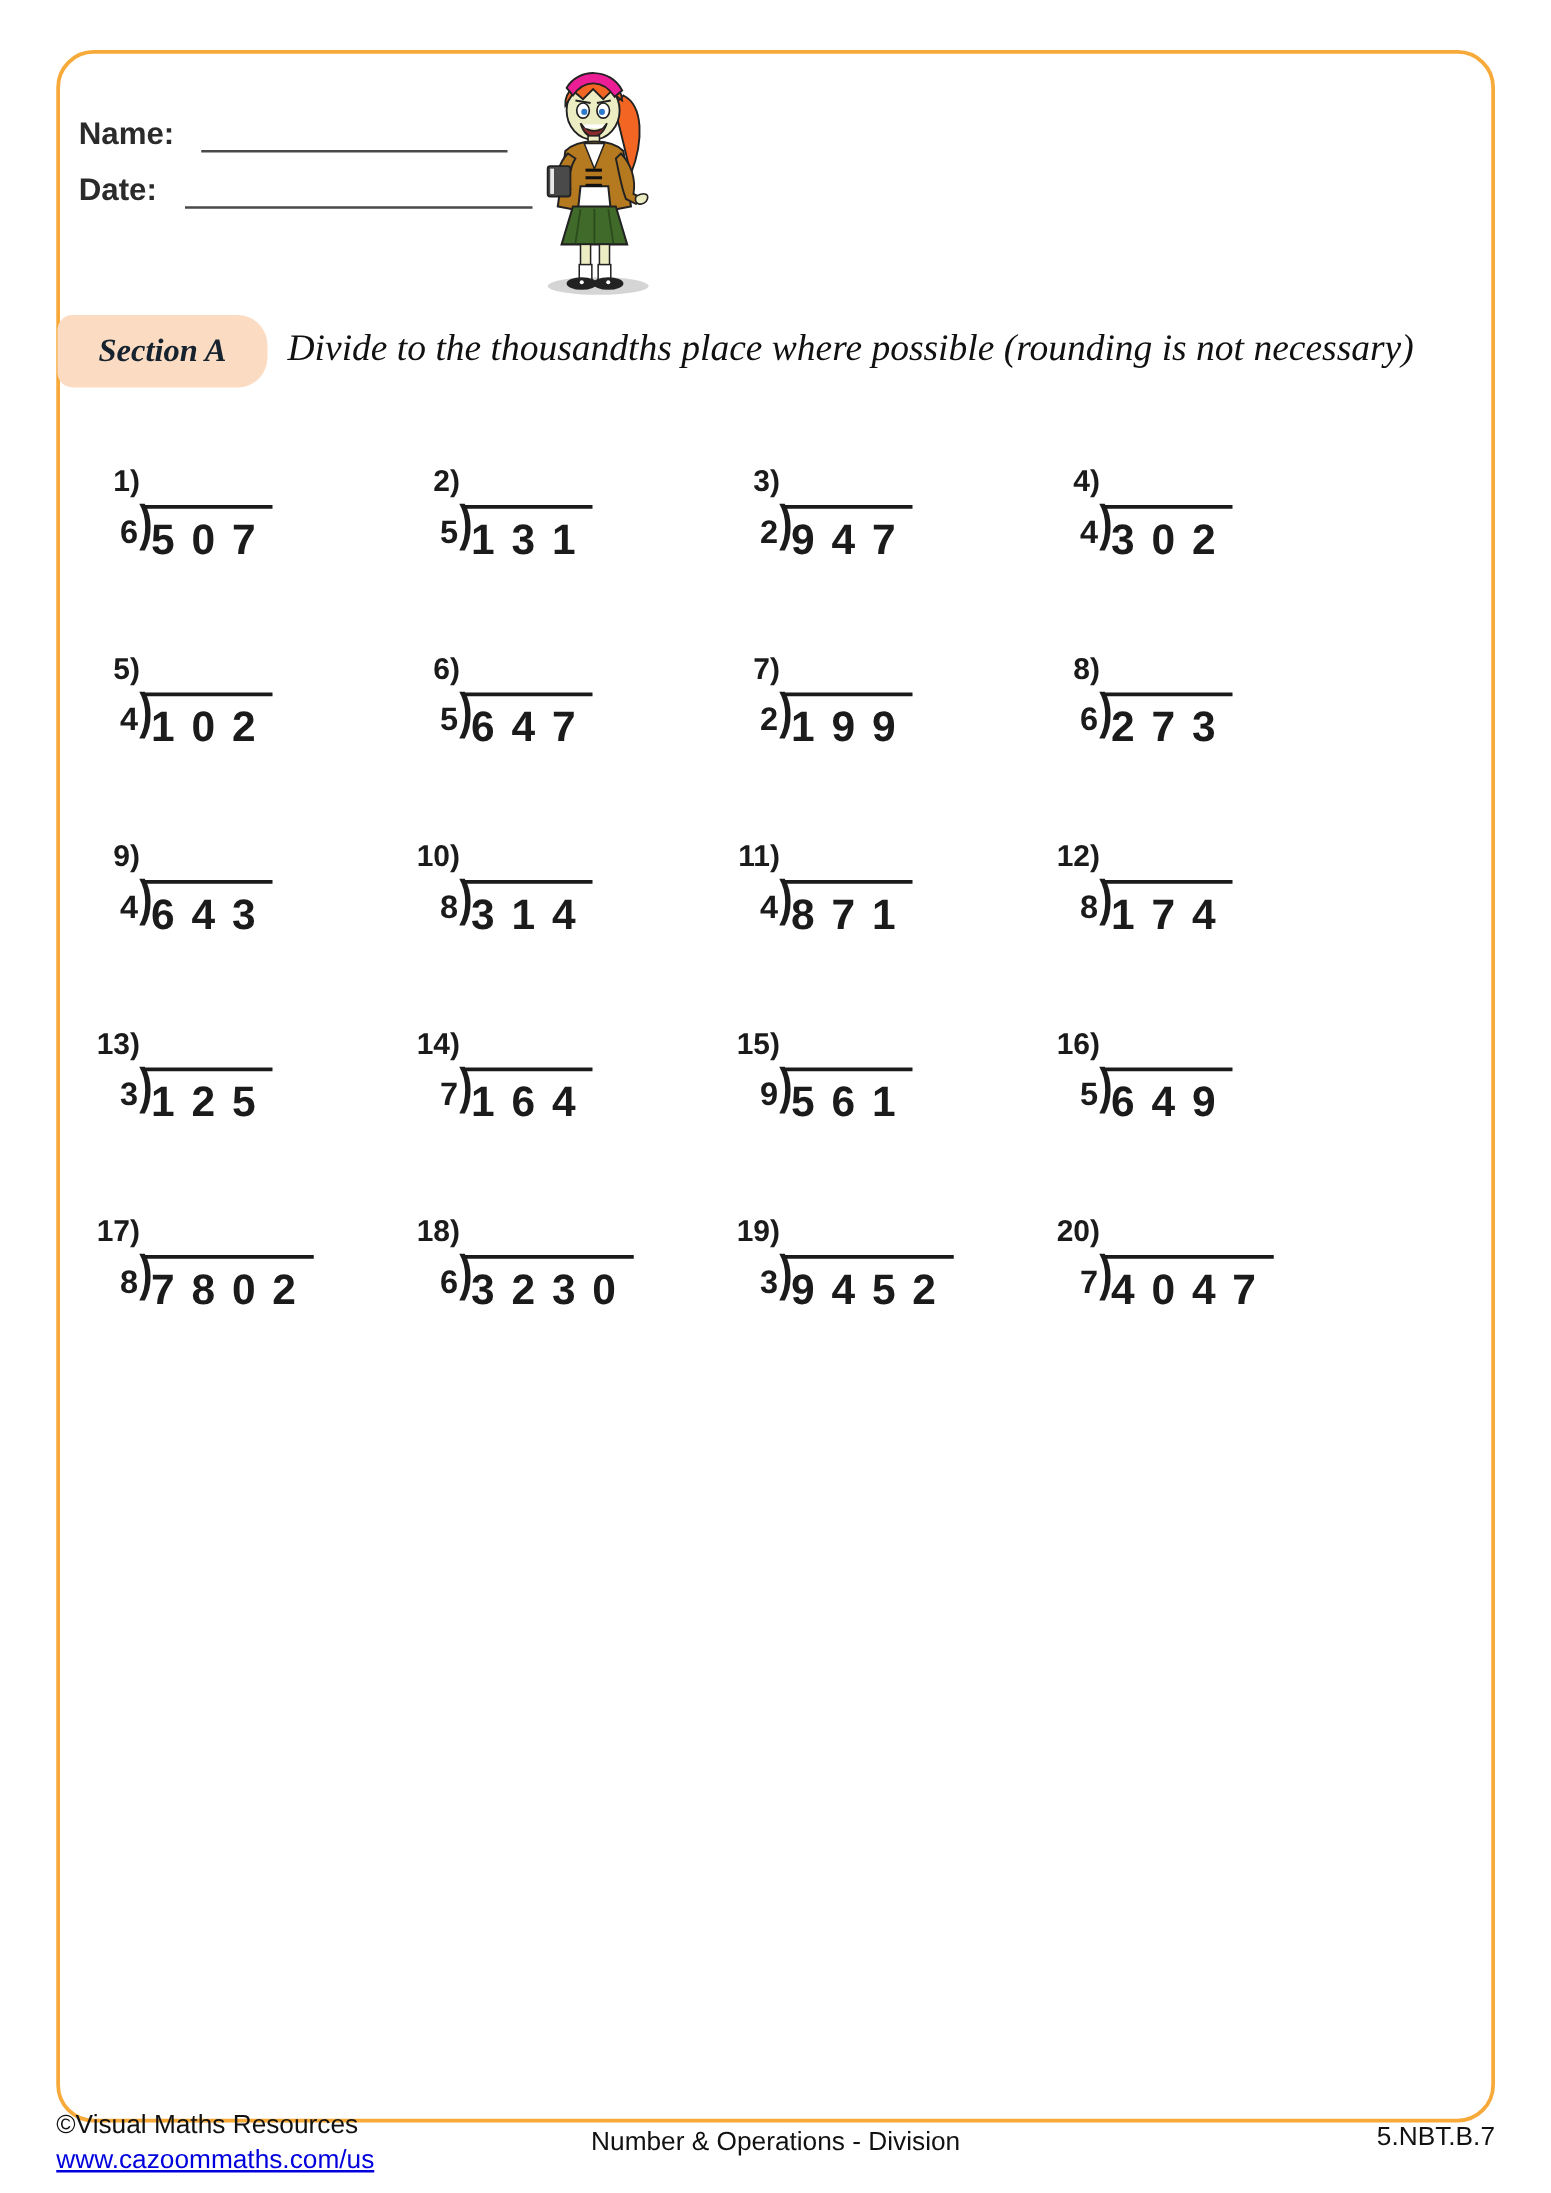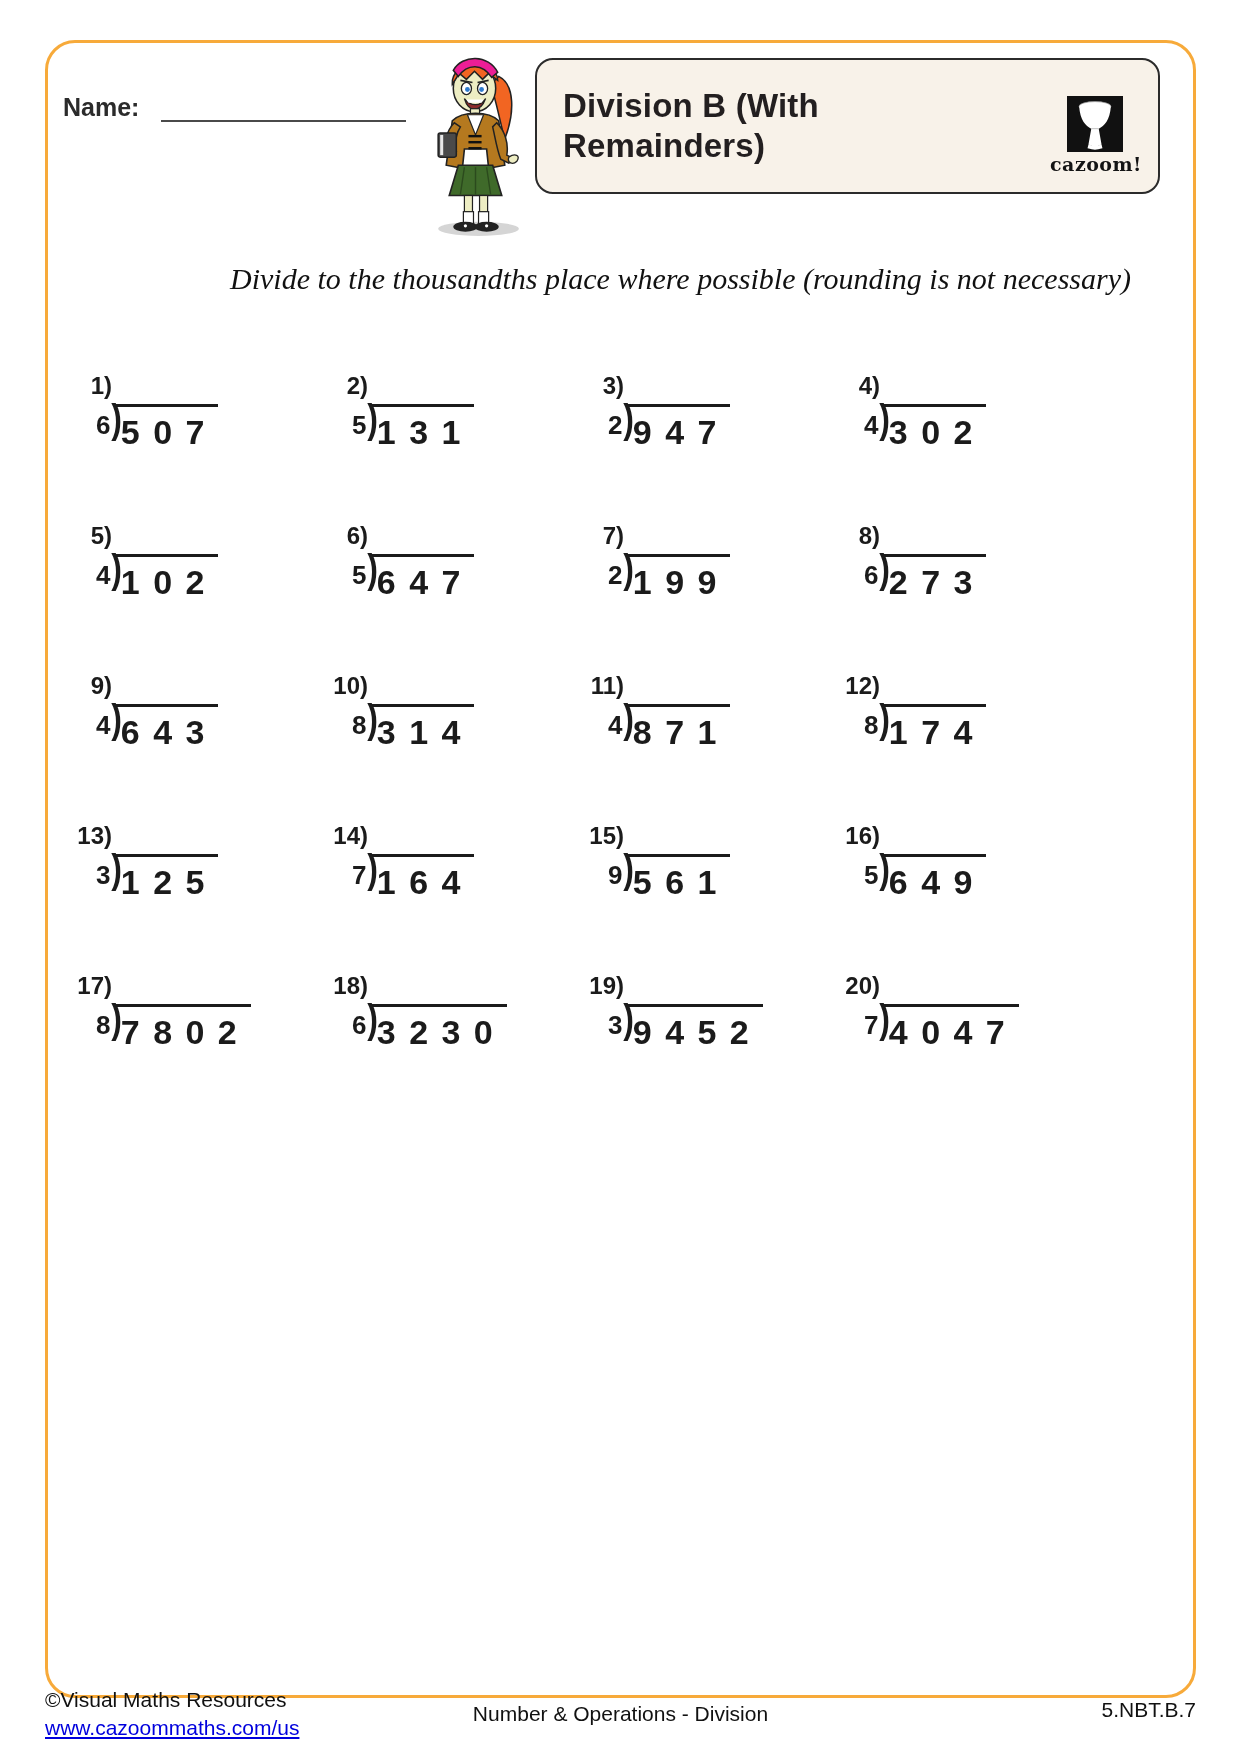--- a/index.html
+++ b/index.html
@@ -66,20 +66,24 @@
 <body>
 
 <div class="page">
 
   <div class="sheet-border"></div>
 
   <div class="name-row">
     <span class="field-label">Name:</span>
     <span class="blank-line name-line"></span>
   </div>
+  <div class="date-row">
+    <span class="field-label">Date:</span>
+    <span class="blank-line date-line"></span>
+  </div>
 
   <svg class="character" viewBox="0 0 105 190">
     <ellipse cx="56" cy="181" rx="40" ry="7" fill="#c7c7c7" opacity="0.75"></ellipse>
 
     <path d="M76,30 C92,38 92,66 82,92 C77,74 73,52 68,38 Z" fill="#F26522" stroke="#222" stroke-width="1.5"></path>
 
     <ellipse cx="52" cy="42" rx="21" ry="23" fill="#EDEDC3" stroke="#222" stroke-width="1.5"></ellipse>
 
     <path d="M30,38 C28,14 74,10 75,34 L66,27 L60,33 L52,25 L44,33 L37,27 Z" fill="#F26522" stroke="#222" stroke-width="1.5"></path>
 
@@ -119,35 +123,24 @@
 
     <rect x="41" y="164" width="10" height="12" fill="#fff" stroke="#222" stroke-width="1.2"></rect>
     <rect x="56" y="164" width="10" height="12" fill="#fff" stroke="#222" stroke-width="1.2"></rect>
 
     <ellipse cx="43" cy="179" rx="12" ry="5" fill="#222"></ellipse>
     <ellipse cx="64" cy="179" rx="12" ry="5" fill="#222"></ellipse>
     <circle cx="43" cy="178" r="1.6" fill="#fff"></circle>
     <circle cx="64" cy="178" r="1.6" fill="#fff"></circle>
   </svg>
 
-  <div class="title-box">
-    <div class="title-text">Division B (With Remainders)</div>
-    <div class="logo">
-      <svg class="logo-drum" viewBox="0 0 60 60">
-        <rect x="0" y="0" width="60" height="60" fill="#111"></rect>
-        <ellipse cx="30" cy="11" rx="17" ry="5" fill="#fff" stroke="#999" stroke-width="0.8"></ellipse>
-        <path d="M13,11 C14,26 20,32 26,35 L23,52 C30,55 30,55 37,52 L34,35 C40,32 46,26 47,11
-                 C42,15 18,15 13,11 Z" fill="#fff"></path>
-        <path d="M23,52 C28,54 32,54 37,52 L38,56 C31,58 29,58 22,56 Z" fill="#fff"></path>
-        <path d="M26,35 L34,35" stroke="#bbb" stroke-width="1"></path>
-      </svg>
-      <div class="logo-word">cazoom!</div>
-    </div>
-  </div>
-
+
+  <div class="section-badge">
+    <span>Section A</span>
+  </div>
   <div class="instruction">Divide to the thousandths place where possible (rounding is not necessary)</div>
 
   <div class="problems-grid">
     <div class="problem">
       <div class="p-num">1)</div>
       <div class="p-expr">
         <span class="p-divisor">6</span>
         <span class="p-bracket">)</span>
         <span class="p-dividend">5 0 7</span>
       </div>

